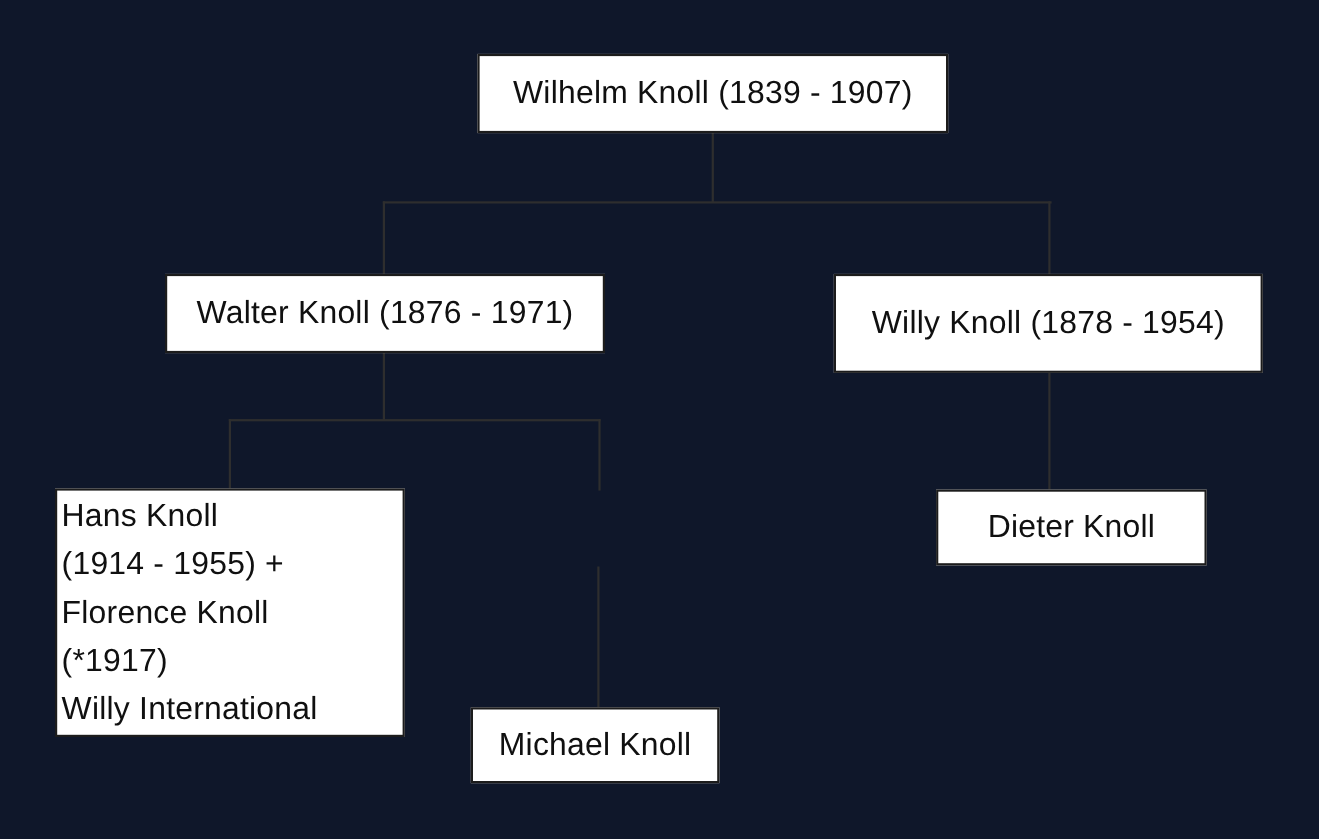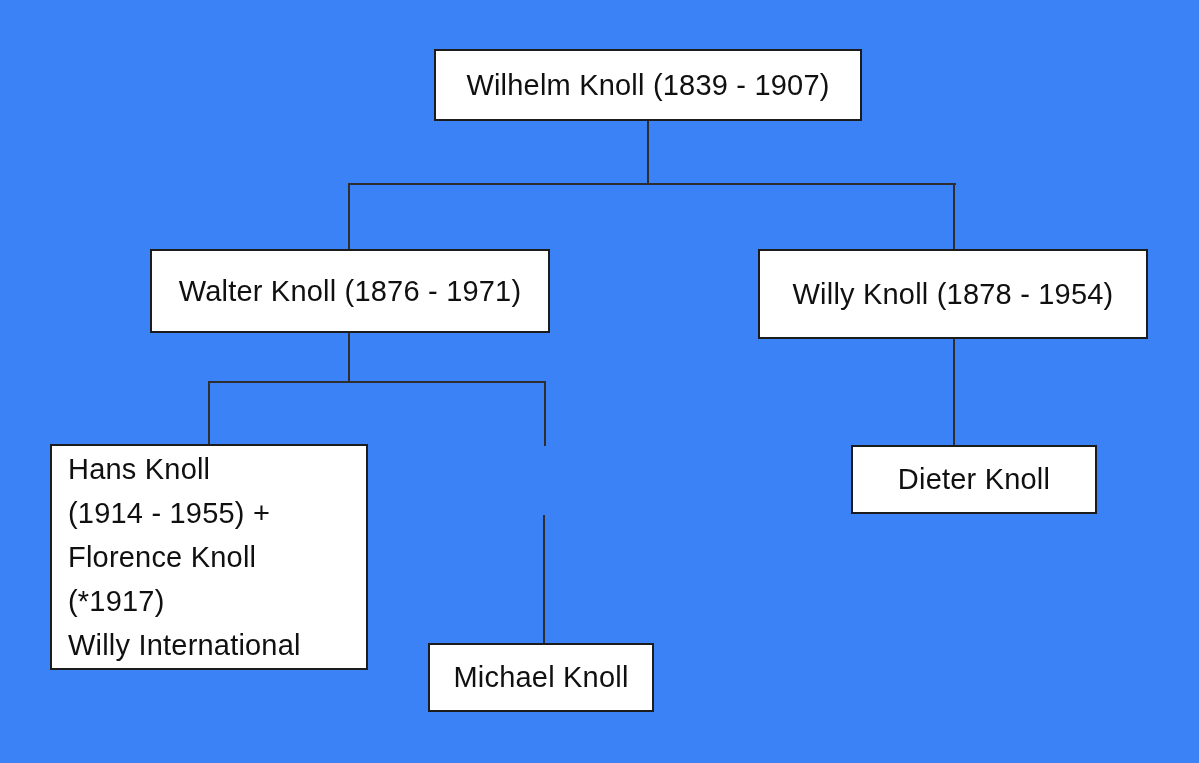--- a/index.html
+++ b/index.html
@@ -4,55 +4,55 @@
 <style>
   html, body {
     margin: 0;
     padding: 0;
     background: #ffffff;
   }
   .canvas {
     position: relative;
     width: 1199px;
     height: 763px;
-    background: #3b82f6;
+    background: #0f172a;
     font-family: "Liberation Sans", sans-serif;
     color: #101010;
     overflow: hidden;
   }
   .node {
     position: absolute;
     box-sizing: border-box;
     border: 2px solid #1c1c1c;
     background: #ffffff;
     display: flex;
     align-items: center;
     justify-content: center;
     font-size: 29px;
     letter-spacing: 0.2px;
     white-space: nowrap;
   }
   .node.multiline {
     justify-content: flex-start;
-    padding-left: 16px;
+    padding-left: 4px;
   }
   .node-lines div {
     line-height: 44px;
     font-size: 29px;
   }
   .line {
     position: absolute;
     background: #2e2e2e;
   }
   .line.v { width: 2px; }
   .line.h { height: 2px; }
 
   
   .n-wilhelm { left: 434px; top: 49px;  width: 428px; height: 72px; }
-  .n-walter  { left: 150px; top: 249px; width: 400px; height: 84px; }
+  .n-walter  { left: 150px; top: 249px; width: 400px; height: 72px; }
   .n-willy   { left: 758px; top: 249px; width: 390px; height: 90px; }
   .n-hans    { left: 50px;  top: 444px; width: 318px; height: 226px; }
   .n-robert  { left: 437px; top: 446px; width: 213px; height: 69px; }
   .n-dieter  { left: 851px; top: 445px; width: 246px; height: 69px; }
   .n-michael { left: 428px; top: 643px; width: 226px; height: 69px; justify-content: center; }
 </style>
 </head>
 <body>
 
 <div class="canvas">

